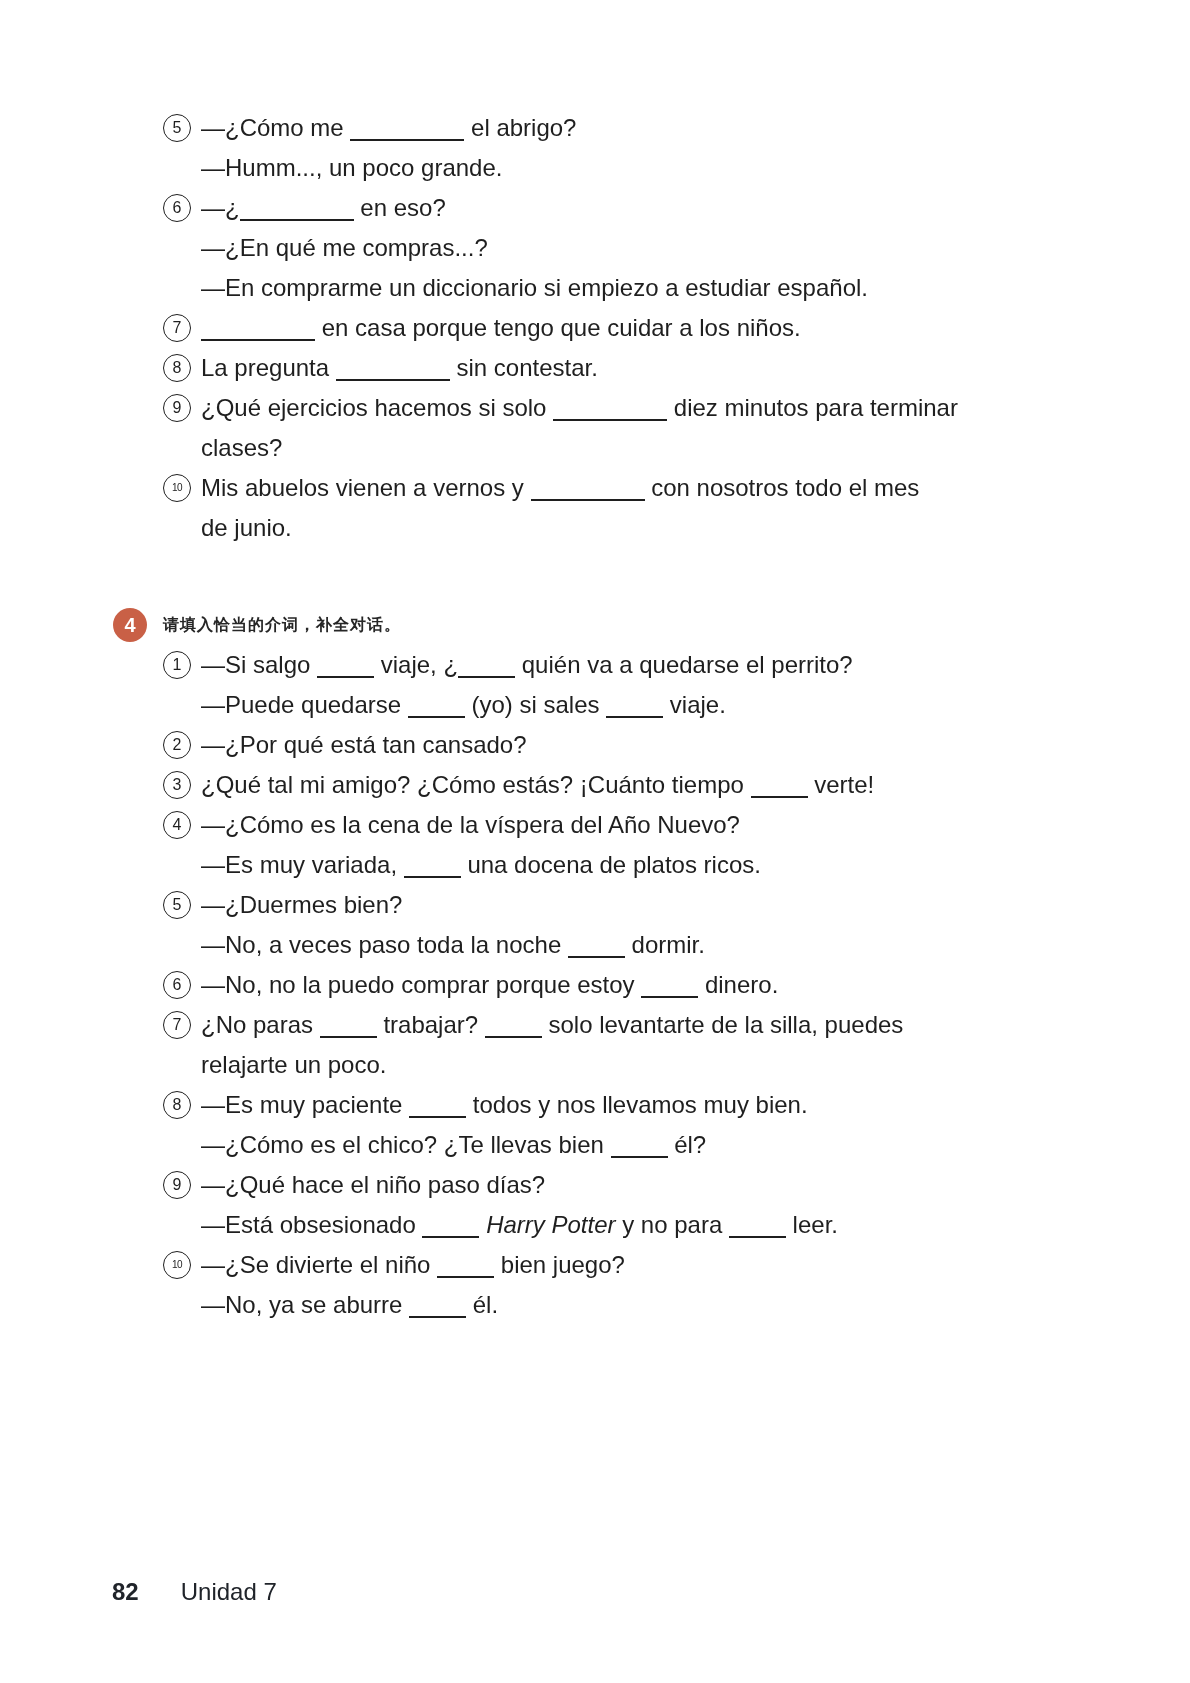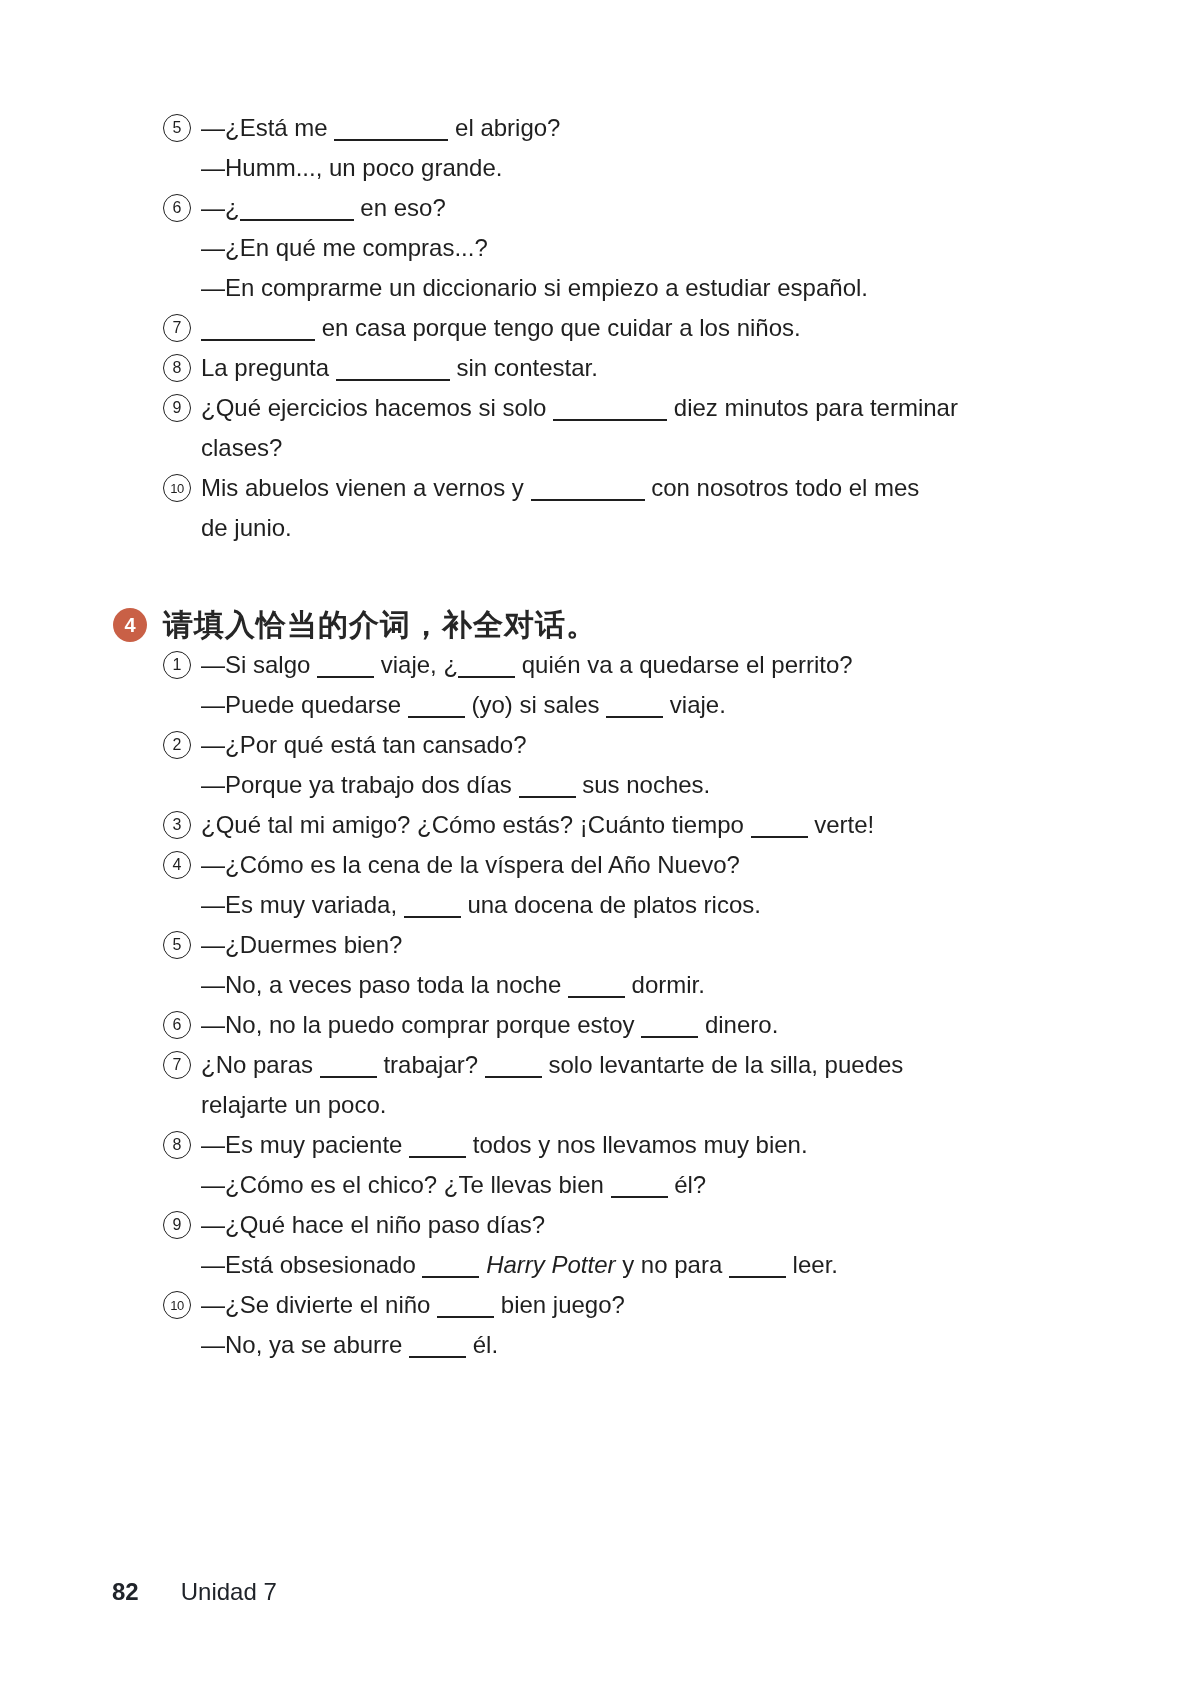--- a/index.html
+++ b/index.html
@@ -19,21 +19,21 @@
   .num-col { padding-top: 6px; }
   .num-circle {
     box-sizing: border-box;
     width: 28px; height: 28px;
     border: 1.8px solid #1f1f1f;
     border-radius: 50%;
     display: flex; align-items: center; justify-content: center;
     font-size: 16px;
     line-height: 1;
   }
-  .num-circle.two { font-size: 13px; letter-spacing: -0.5px; text-align: center; }
+  .num-circle.two { font-size: 10px; letter-spacing: -0.5px; text-align: center; }
 
   .line { line-height: 40px; white-space: nowrap; }
   .it { font-style: italic; }
 
   .blank {
     display: inline-block;
     height: 1px;
     border-bottom: 2.2px solid #1f1f1f;
     vertical-align: -5px;
   }
@@ -52,21 +52,21 @@
     border-radius: 50%;
     background: #c96046;
     color: #ffffff;
     font-weight: bold;
     font-size: 20px;
     display: flex; align-items: center; justify-content: center;
     margin-right: 16px;
   }
   .instructions {
     font-weight: 600;
-    font-size: 30px;
+    font-size: 16px;
     letter-spacing: 1px;
     color: #262626;
   }
 
   .footer {
     position: absolute;
     left: 112px;
     top: 1574px;
     line-height: 36px;
     color: #20242a;
@@ -79,21 +79,21 @@
 <div class="page">
   <div class="content">
 
     <section class="ex3">
       <div id="ex3-items">
           <div class="item">
             <div class="num-col">
               <span class="num-circle">5</span>
             </div>
             <div class="lines">
-              <div class="line"><span>—¿Está me </span><span class="blank"></span><span> el abrigo?</span></div>
+              <div class="line"><span>—¿Cómo me </span><span class="blank"></span><span> el abrigo?</span></div>
               <div class="line"><span>—Humm..., un poco grande.</span></div>
             </div>
           </div>
           <div class="item">
             <div class="num-col">
               <span class="num-circle">6</span>
             </div>
             <div class="lines">
               <div class="line"><span>—¿</span><span class="blank"></span><span> en eso?</span></div>
               <div class="line"><span>—¿En qué me compras...?</span></div>
@@ -153,21 +153,20 @@
               <div class="line"><span>—Si salgo </span><span class="blank"></span><span> viaje, ¿</span><span class="blank"></span><span> quién va a quedarse el perrito?</span></div>
               <div class="line"><span>—Puede quedarse </span><span class="blank"></span><span> (yo) si sales </span><span class="blank"></span><span> viaje.</span></div>
             </div>
           </div>
           <div class="item">
             <div class="num-col">
               <span class="num-circle">2</span>
             </div>
             <div class="lines">
               <div class="line"><span>—¿Por qué está tan cansado?</span></div>
-              <div class="line"><span>—Porque ya trabajo dos días </span><span class="blank"></span><span> sus noches.</span></div>
             </div>
           </div>
           <div class="item">
             <div class="num-col">
               <span class="num-circle">3</span>
             </div>
             <div class="lines">
               <div class="line"><span>¿Qué tal mi amigo? ¿Cómo estás? ¡Cuánto tiempo </span><span class="blank"></span><span> verte!</span></div>
             </div>
           </div>

